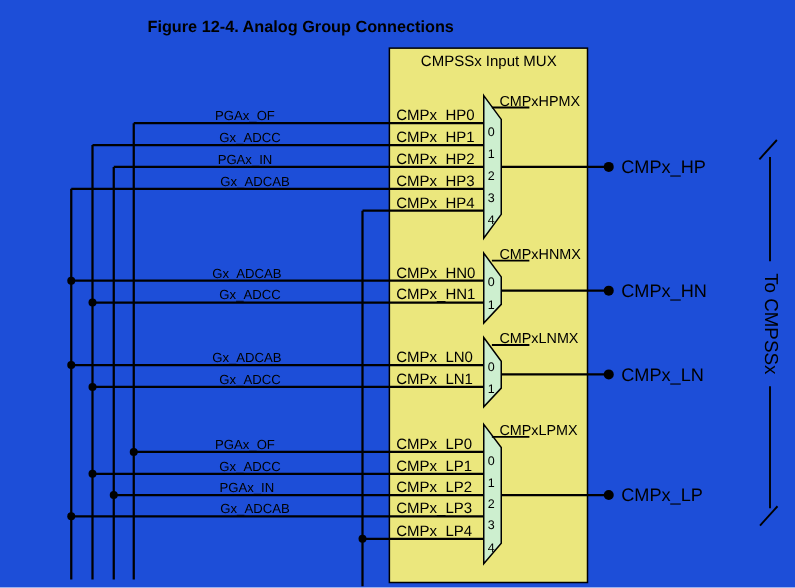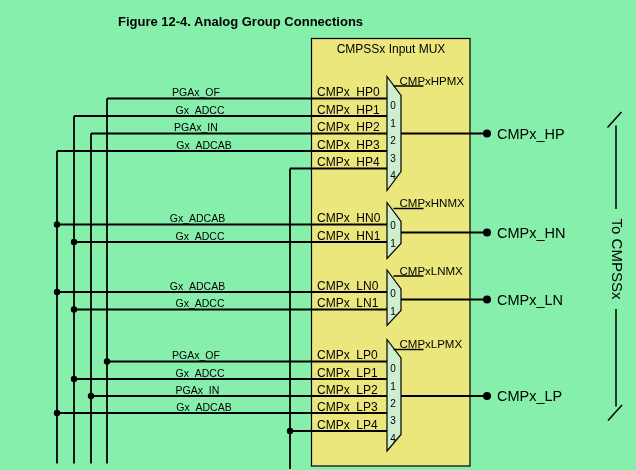--- a/index.html
+++ b/index.html
@@ -1,16 +1,16 @@
 <!DOCTYPE html>
 <html><head>
 <meta charset="utf-8">
 <style>
   html,body{margin:0;padding:0;background:#ffffff;}
-  .page{position:relative;width:636px;height:470px;background:#86efac;overflow:hidden;
+  .page{position:relative;width:636px;height:470px;background:#1d4ed8;overflow:hidden;
         font-family:"Liberation Sans",sans-serif;}
   svg text{fill:#000;}
   .src{font-size:10.5px;}
   .pin{font-size:12px;}
   .sel{font-size:10px;}
   .muxlbl{font-size:11.5px;}
   .outlbl{font-size:14.5px;}
   .hdr{font-size:12px;}
   .ttl{font-size:13px;font-weight:bold;}
   .rot{font-size:15px;}

